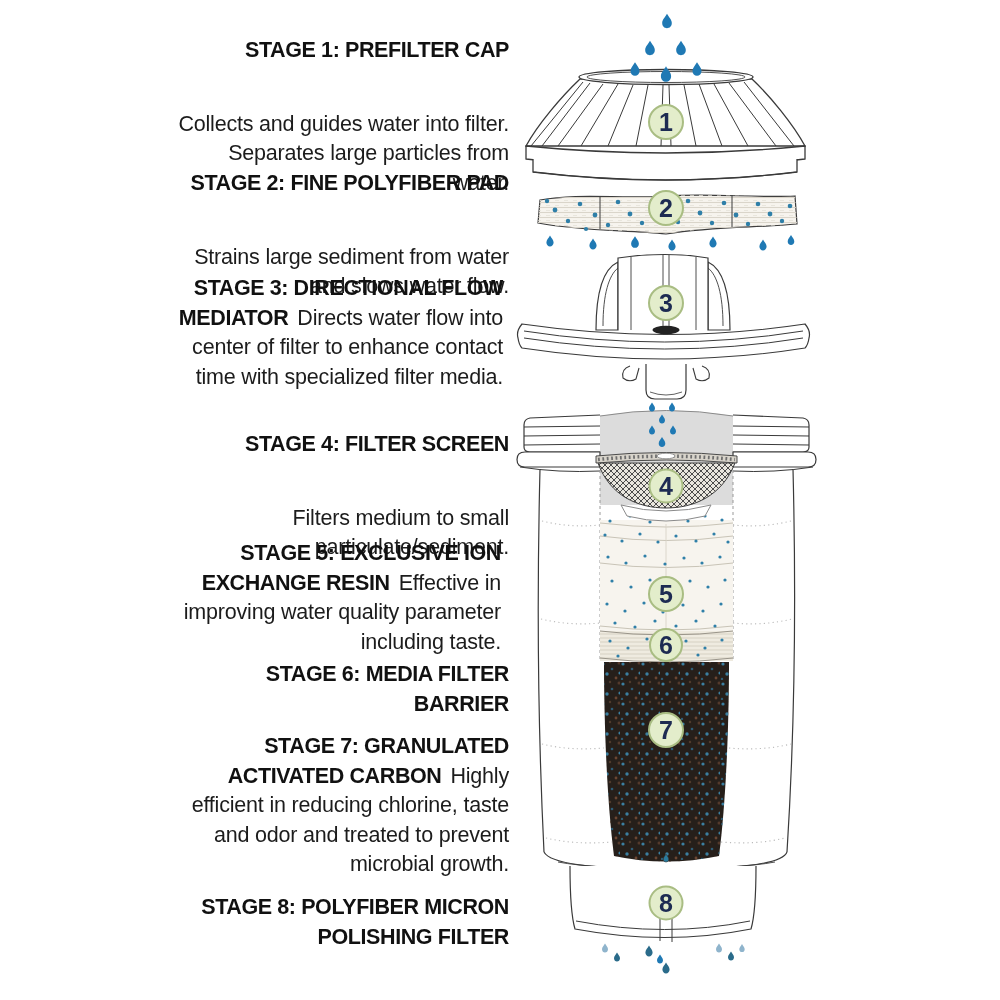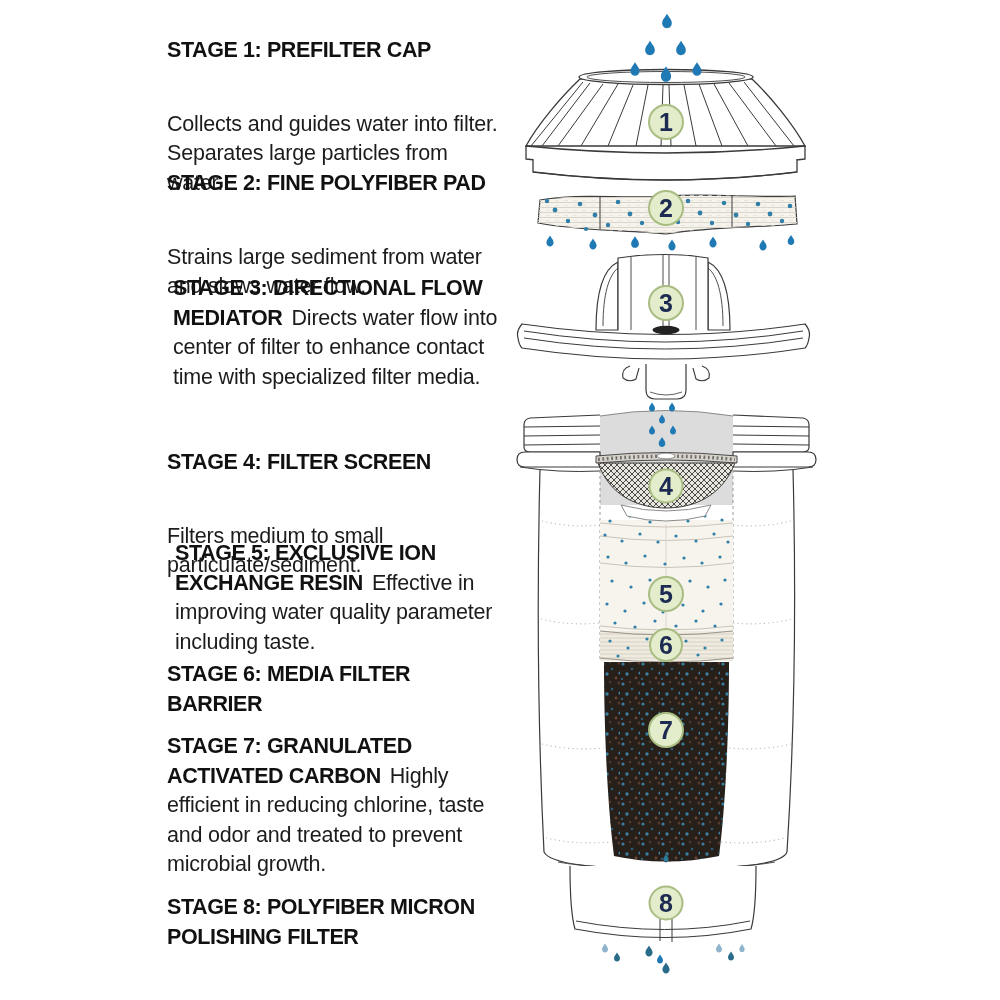--- a/index.html
+++ b/index.html
@@ -2,21 +2,21 @@
 <html><head>
 <meta charset="utf-8">
 <style>
   html,body{margin:0;padding:0;}
   body{
     width:1000px;height:1000px;position:relative;background:#ffffff;
     font-family:"Liberation Sans","DejaVu Sans",sans-serif;
     color:#1a1a1a;overflow:hidden;
   }
   .text-col{position:absolute;left:167px;top:0;width:342px;}
-  .stage-sec{position:absolute;left:0;width:342px;}
+  .stage-sec{position:absolute;left:0;width:342px;text-align:right;}
   .stage-head{
     font-weight:bold;font-size:21.5px;line-height:29.5px;
     letter-spacing:-0.4px;color:#111;
   }
   .stage-body{
     font-weight:normal;font-size:21.5px;line-height:29.5px;
     letter-spacing:-0.2px;color:#1c1c1c;margin-top:44px;
   }
   .inline-head{margin-right:9px;}
   #diagram{position:absolute;left:500px;top:0;width:500px;height:1000px;}
@@ -39,21 +39,21 @@
     <div class="stage-head">STAGE 2: FINE POLYFIBER PAD</div>
     <div class="stage-body">Strains large sediment from water and slows water flow.</div>
   </div>
 
   <div class="stage-sec" style="top:268px">
     <p style="margin:6px" class="stage-body">
       <span class="stage-head inline-head">STAGE 3: DIRECTIONAL FLOW MEDIATOR</span><span>Directs water flow into center of filter to enhance contact time with specialized filter media.</span>
     </p>
   </div>
 
-  <div class="stage-sec" style="top:448px">
+  <div class="stage-sec" style="top:430px">
     <div class="stage-head">STAGE 4: FILTER SCREEN</div>
     <div class="stage-body">Filters medium to small particulate/sediment.</div>
   </div>
 
   <div class="stage-sec" style="top:531px">
     <p style="margin:8px" class="stage-body">
       <span class="stage-head inline-head">STAGE 5: EXCLUSIVE ION EXCHANGE RESIN</span><span>Effective in improving water quality parameter including taste.</span>
     </p>
   </div>
 

